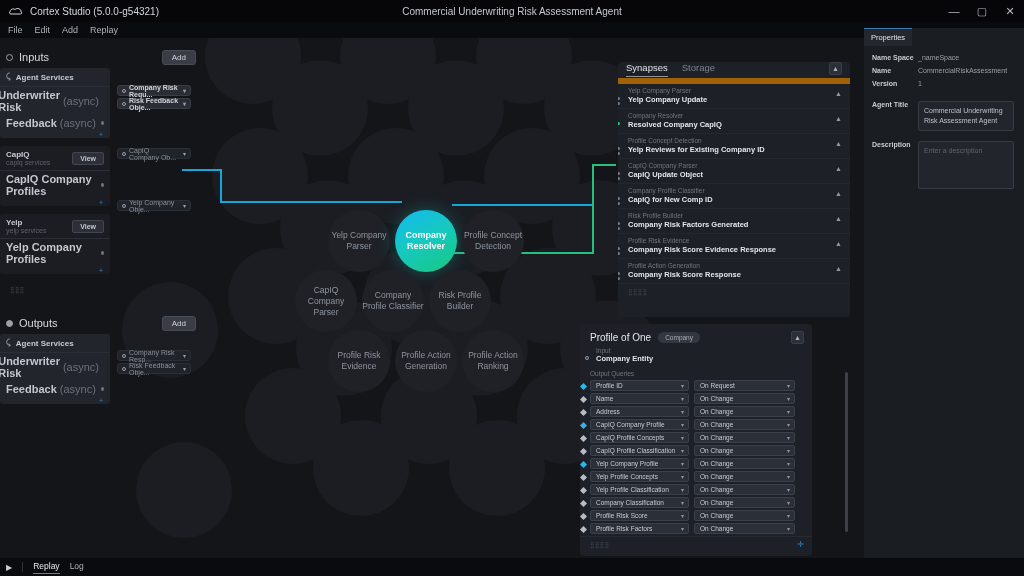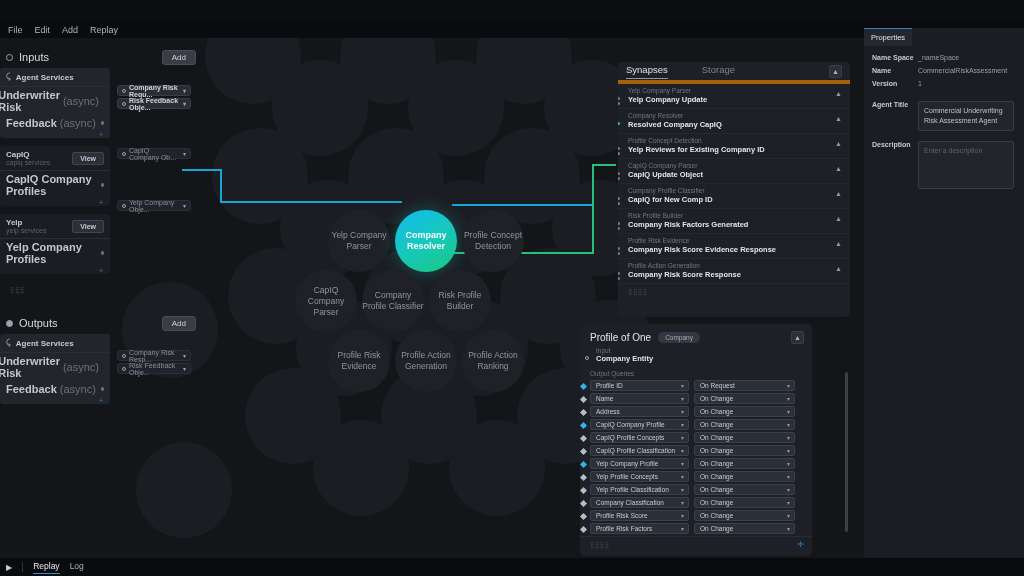--- a/index.html
+++ b/index.html
@@ -100,23 +100,22 @@
   }
   .chip.dim { background: #202329; border-color: #2b2f37; color: #8a8f98; font-weight: normal; }
   .chip .o { width: 4px; height: 4px; border: 1px solid #9aa0aa; border-radius: 50%; margin-right: 3px; flex:none; }
   .chip .car { margin-left: auto; color: #9aa0aa; font-size: 6px; padding-left: 3px; }
 
   
   .rpanel {
     position: absolute; background: #1d2026; border-radius: 4px; overflow: hidden;
   }
   .rpanel-head {
-    display: flex; align-items: center; height: 22px; padding: 0 8px;
-    border-bottom: 4px solid #a16207;
-    gap: 20px;
+    display: flex; align-items: flex-start; height: 22px; padding: 0 8px;
+    border-bottom: 6px solid #a16207;
   }
   .tab { font-size: 9.5px; color: #7d828c; margin-right: 14px; padding-bottom: 3px; }
   .tab.active { color: #dfe2e7; border-bottom: 1px solid #8f949d; }
   .chev {
     margin-left: auto; width: 13px; height: 13px; border-radius: 2px;
     background: #2b2f37; border: 1px solid #3a3f48;
     display: flex; align-items: center; justify-content: center;
     color: #aeb3bb; font-size: 7px;
   }
   .syn-item { border-bottom: 1px solid #24272e; padding: 3px 8px 4px 10px; position: relative; }
@@ -183,20 +182,34 @@
   .sb-play { color: #c9ccd2; font-size: 8px; }
   .sb-sep { width: 1px; height: 10px; background: #2e323a; }
   .sb-tab { padding-bottom: 2px; }
   .sb-tab.active { color: #e6e9ee; border-bottom: 1px solid #2f8fd0; }
 </style>
 </head>
 <body>
 
 <div id="app">
 
+  <div class="titlebar">
+    <div class="tb-logo">
+      <svg width="14" height="9" viewBox="0 0 14 9">
+          <path d="M2 7 C0.5 7 0 5.8 1 5 C1 2.5 4 1 6 2.6 C8 0.5 12.5 1.6 12 5 C13.3 5.4 13 7 11.5 7 Z" fill="none" stroke="#d7dae0" stroke-width="1"></path>
+        </svg>
+    </div>
+    <div class="tb-title">Cortex Studio (5.0.0-g54321)</div>
+    <div class="tb-center">Commercial Underwriting Risk Assessment Agent</div>
+    <div class="tb-ctrls">
+      <div class="tb-btn">—</div>
+      <div class="tb-btn">▢</div>
+      <div class="tb-btn">✕</div>
+    </div>
+  </div>
 
   <div class="menubar">
     <span>File</span>
     <span>Edit</span>
     <span>Add</span>
     <span>Replay</span>
   </div>
 
   <div class="canvas">
     <div class="bg-circles">

